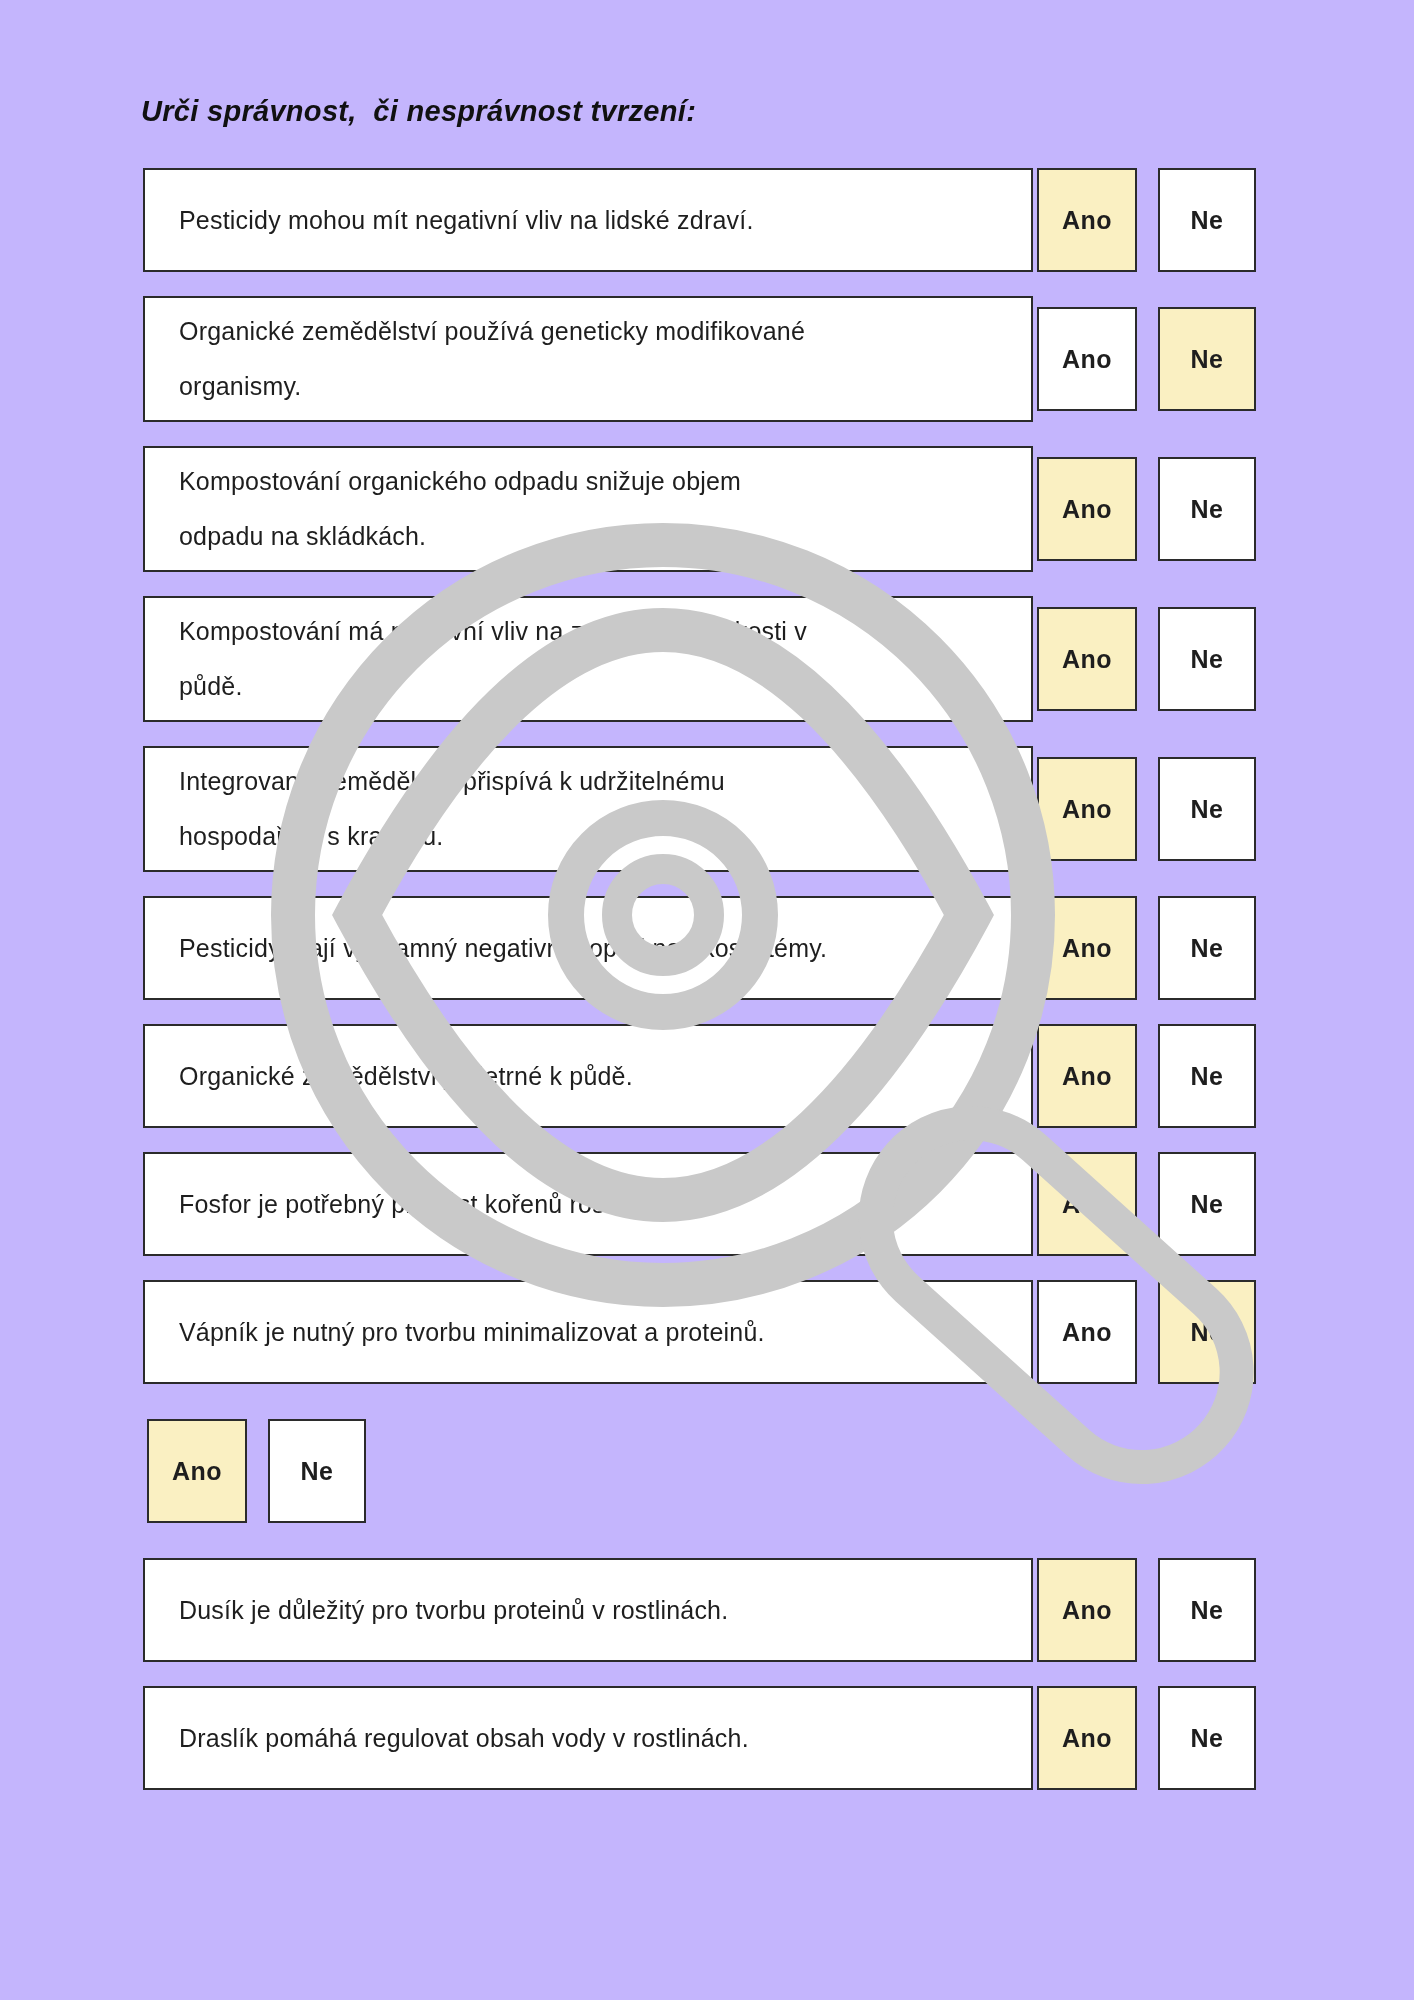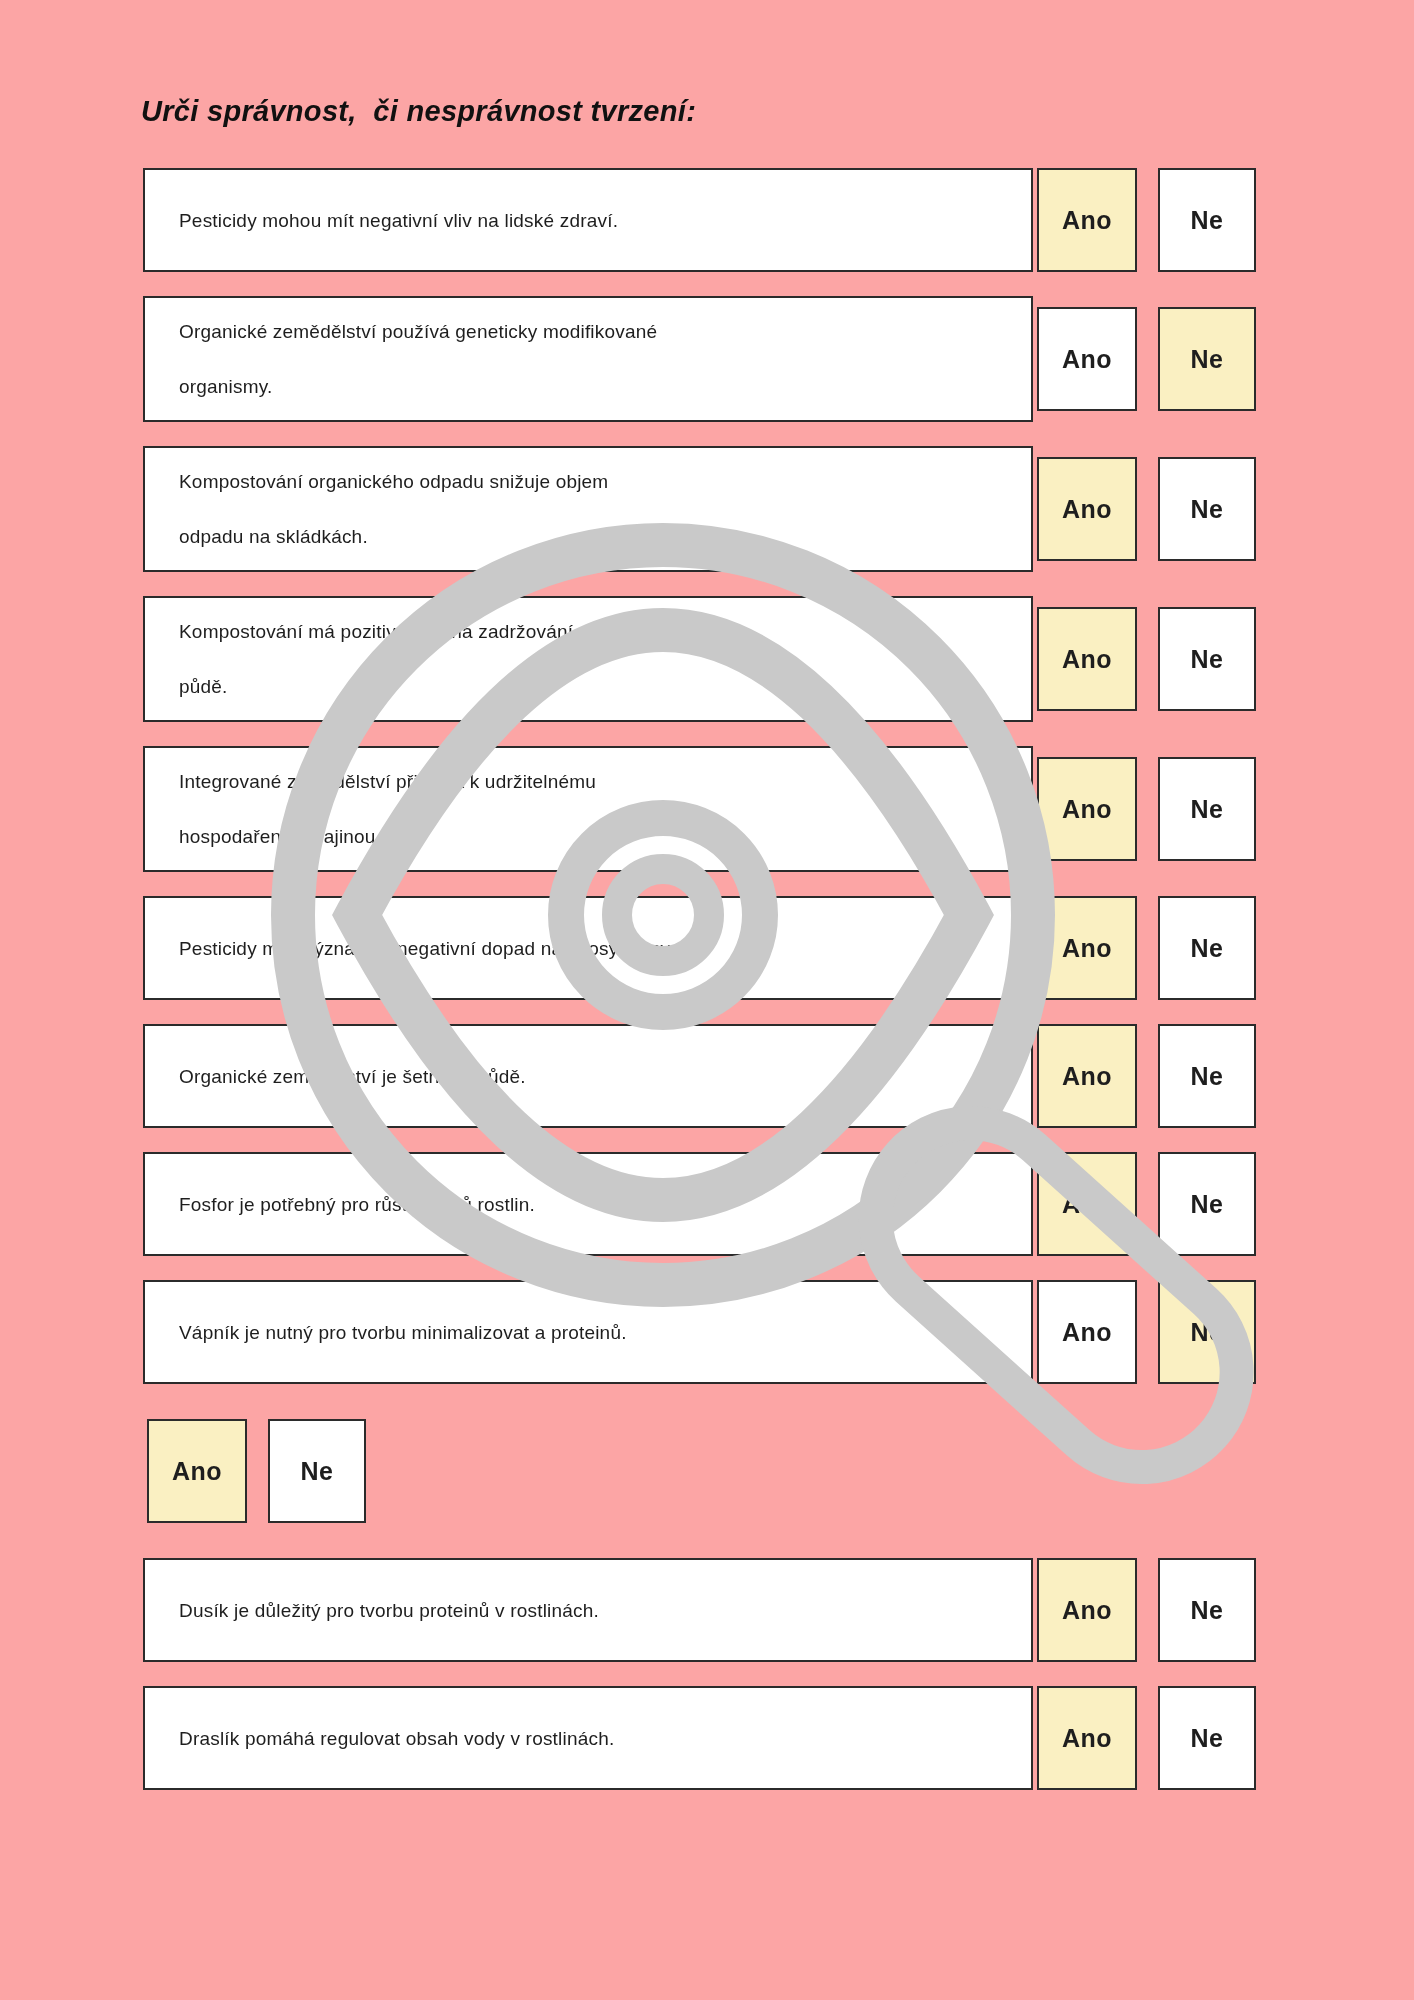--- a/index.html
+++ b/index.html
@@ -1,19 +1,19 @@
 <!DOCTYPE html>
 <html style="--hl: #FAF0C2; --border: #2B2B2B; --wm: #C9C9C9;"><head>
 <meta charset="utf-8">
 <style>
   html,body{margin:0;padding:0;background:#ffffff;}
   .page{
     position:relative;
     width:1414px;height:2000px;
-    background:#fca5a5;
+    background:#c4b5fd;
     overflow:hidden;
     font-family:"Liberation Sans", sans-serif;
     color:#1e1e1e;
   }
   .title{
     position:absolute;
     left:141px;top:95px;
     font-size:29px;
     font-weight:700;
     font-style:italic;
@@ -39,21 +39,21 @@
     width:890px;
     height:100%;
     border:2px solid var(--border);
     box-sizing:border-box;
     display:flex;
     align-items:center;
     background:#fff;
   }
   .statement{
     padding:0 30px 0 34px;
-    font-size:19px;
+    font-size:25px;
     line-height:55px;
     letter-spacing:.2px;
     white-space:pre-line;
   }
   .opt{
     width:100px;
     height:104px;
     border:2px solid var(--border);
     box-sizing:border-box;
     display:flex;

